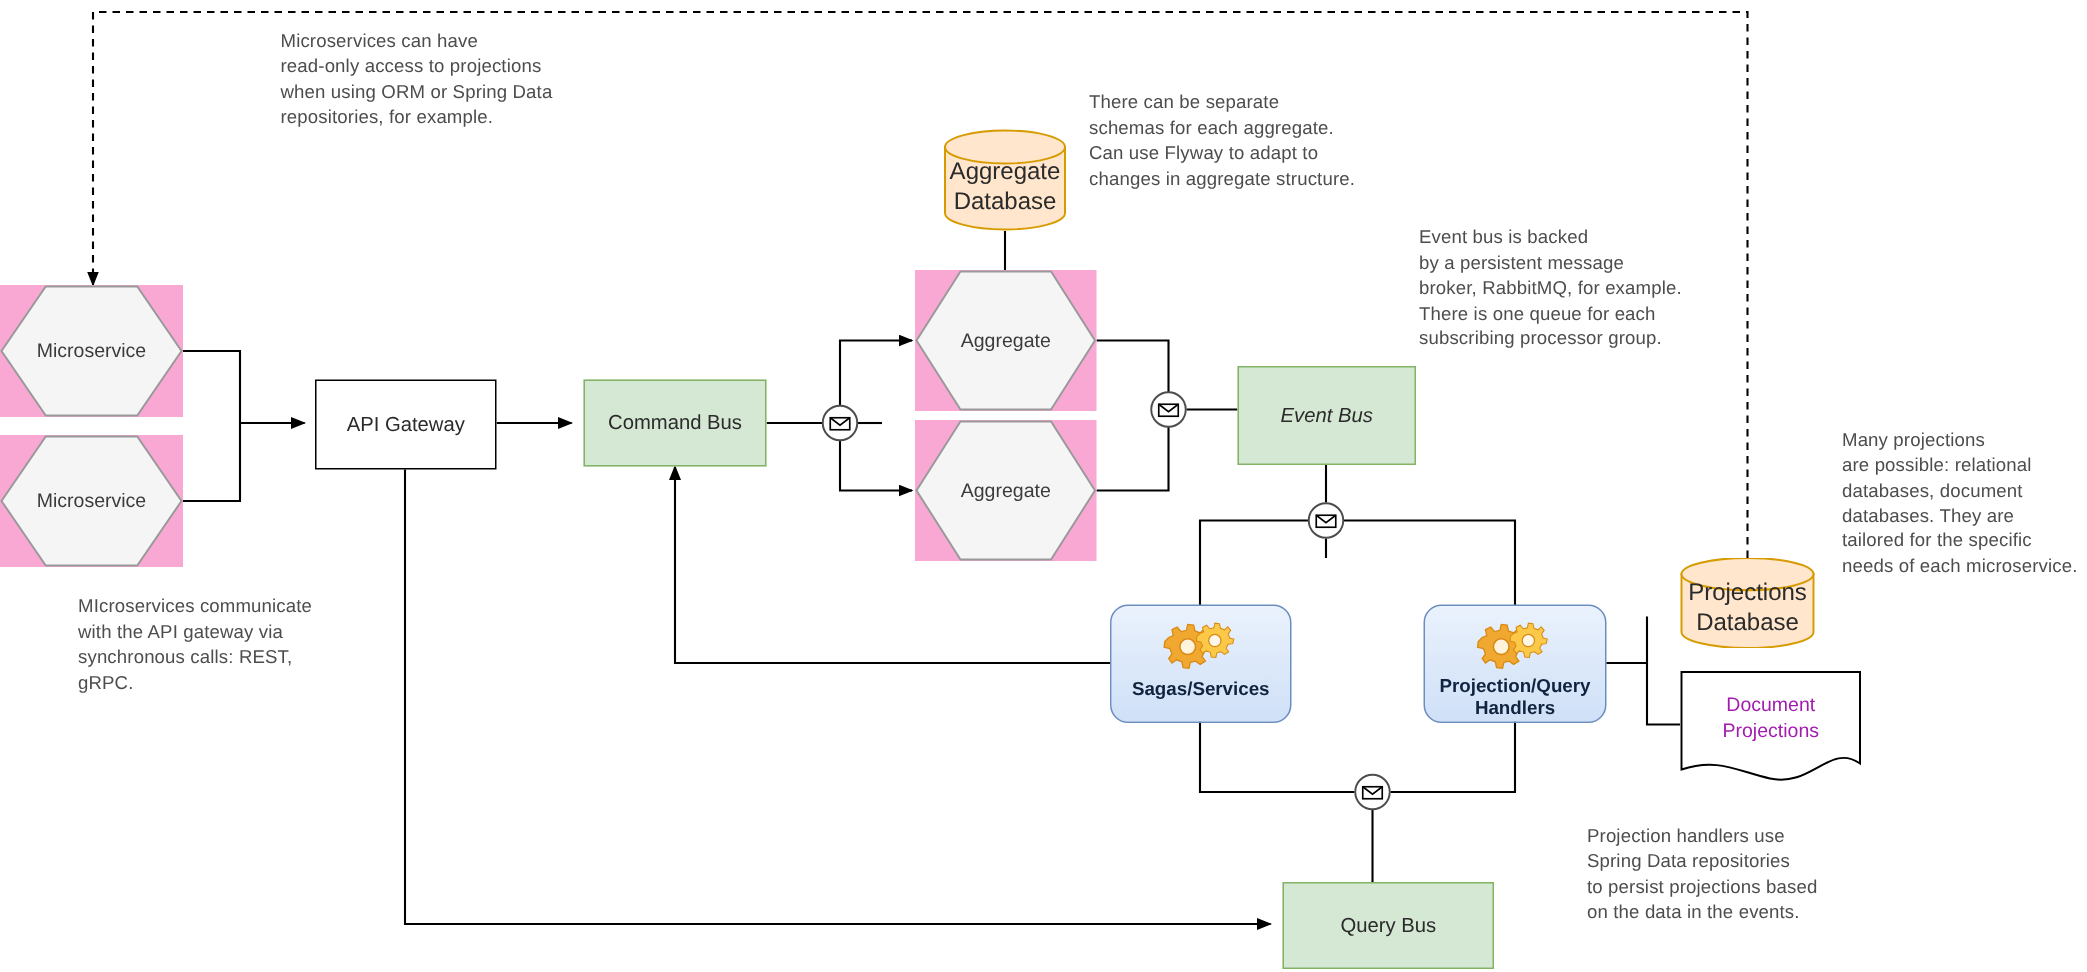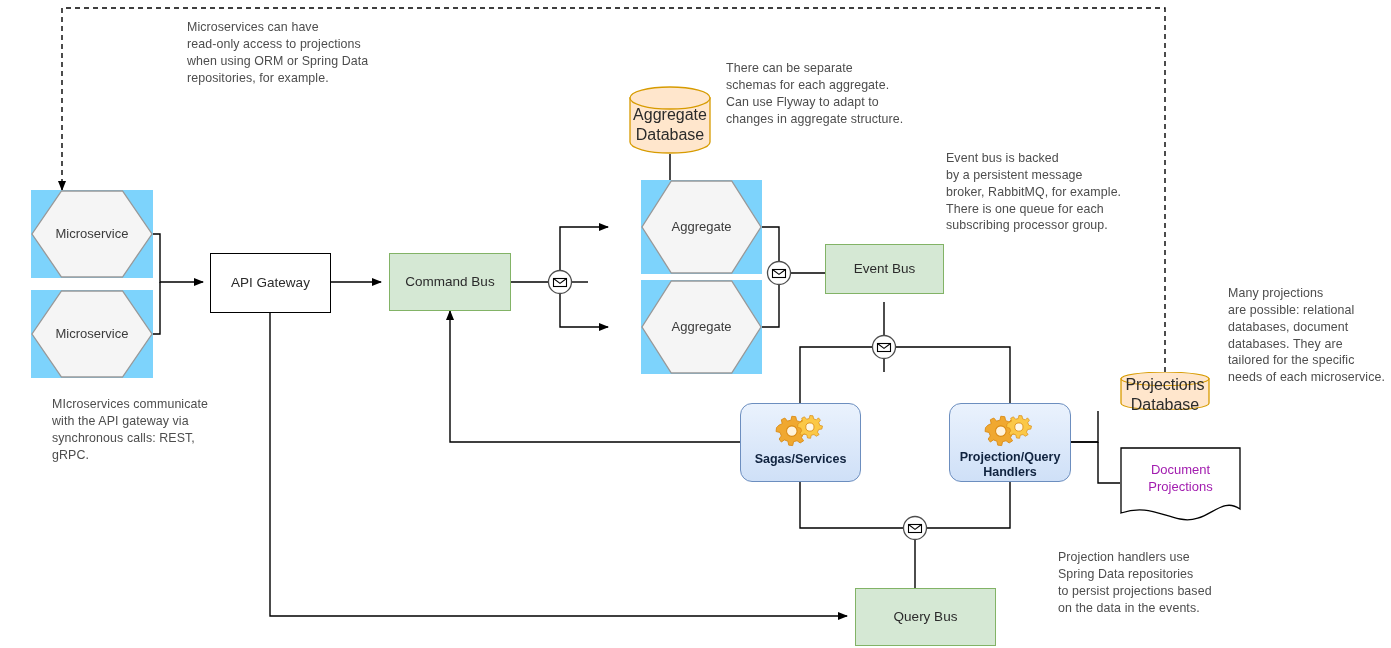--- a/index.html
+++ b/index.html
@@ -18,25 +18,24 @@
 
   .node{position:absolute;box-sizing:border-box;display:flex;align-items:center;justify-content:center;text-align:center;}
   .node .lbl{display:block;line-height:1.22;}
 
   
   .rect{border:1px solid #000000;background:#ffffff;color:#2b2b2b;font-size:13.5px;}
   .rect.green{background:#d5e8d4;border-color:#82b366;}
 
   
   .hex{
-    background:#7dd3fc;
+    background:#f9a8d4;
     color:#3b3b3b;
     font-size:13px;
     border:0;
-    margin-left:31px;
   }
   .hexbg{position:absolute;left:0;top:0;width:100%;height:100%;}
   .hex .lbl{position:relative;z-index:2;}
 
   
   .cyl{color:#2b2b2b;font-size:16px;}
   .cylbg{position:absolute;left:0;top:0;width:100%;height:100%;}
   .cyl .lbl{position:relative;z-index:2;line-height:1.24;}
 
   
@@ -163,21 +162,21 @@
 
   <div class="node cyl" style="left:629px;top:86px;width:82px;height:68px;">
     <svg class="cylbg" viewBox="0 0 82 68" preserveAspectRatio="none">
       <path d="M1,12 L1,56 A40,11 0 0 0 81,56 L81,12 Z" fill="#ffe6cc" stroke="#d79b00" stroke-width="1.3"></path>
       <ellipse cx="41" cy="12" rx="40" ry="11" fill="#ffe6cc" stroke="#d79b00" stroke-width="1.3"></ellipse>
     </svg>
     <span class="lbl" style="margin-top:9px;">Aggregate
 Database</span>
   </div>
 
-  <div class="node rect green" style="left:825px;top:244px;width:119px;height:50px;">
+  <div class="node rect green" style="left:825px;top:244px;width:119px;height:66px;font-style:italic;">
     <span class="lbl">Event Bus</span>
   </div>
 
   <div class="node svcbox" style="left:740px;top:403px;width:121px;height:79px;">
     <svg class="gear" viewBox="0 0 64 48">
       <g transform="translate(20,20)">
         <path d="M-13,-4 L-9.5,-5.5 L-10.5,-10 L-6.5,-12 L-3.5,-8.5 L0.5,-9.5 L1.5,-14 L6,-13.5 L7,-9 L11,-7.5 L14,-10.5 L17,-7 L14.5,-3.5 L16,0.5 L20,1.5 L19,6 L14.5,6.5 L12.5,10.5 L15,14 L11,16.5 L7.5,14 L3.5,15 L2.5,19.5 L-2,19 L-3,14.5 L-7,13 L-10.5,15.5 L-13,12 L-10.5,8.5 L-12,4.5 L-16.5,3.5 L-16,-1 Z" fill="#f0a830" stroke="#d98a13" stroke-width="1"></path>
         <circle cx="1.5" cy="3" r="6" fill="#fff3dc" stroke="#d98a13" stroke-width="1.2"></circle>
       </g>
       <g transform="translate(41,16) scale(0.78)">
@@ -196,21 +195,21 @@
       </g>
       <g transform="translate(41,16) scale(0.78)">
         <path d="M-13,-4 L-9.5,-5.5 L-10.5,-10 L-6.5,-12 L-3.5,-8.5 L0.5,-9.5 L1.5,-14 L6,-13.5 L7,-9 L11,-7.5 L14,-10.5 L17,-7 L14.5,-3.5 L16,0.5 L20,1.5 L19,6 L14.5,6.5 L12.5,10.5 L15,14 L11,16.5 L7.5,14 L3.5,15 L2.5,19.5 L-2,19 L-3,14.5 L-7,13 L-10.5,15.5 L-13,12 L-10.5,8.5 L-12,4.5 L-16.5,3.5 L-16,-1 Z" fill="#fbc847" stroke="#d98a13" stroke-width="1"></path>
         <circle cx="1.5" cy="3" r="6" fill="#fff8e8" stroke="#d98a13" stroke-width="1.2"></circle>
       </g>
     </svg>
     <span class="lbl" style="margin-top:-4px;">Projection/Query
 Handlers</span>
   </div>
 
-  <div class="node cyl" style="left:1120px;top:372px;width:90px;height:38px;">
+  <div class="node cyl" style="left:1120px;top:372px;width:90px;height:60px;">
     <svg class="cylbg" viewBox="0 0 90 56" preserveAspectRatio="none">
       <path d="M1,10 L1,46 A44,10 0 0 0 89,46 L89,10 Z" fill="#ffe6cc" stroke="#d79b00" stroke-width="1.3"></path>
       <ellipse cx="45" cy="10" rx="44" ry="10" fill="#ffe6cc" stroke="#d79b00" stroke-width="1.3"></ellipse>
     </svg>
     <span class="lbl" style="margin-top:7px;">Projections
 Database</span>
   </div>
 
   <div class="node doc" style="left:1120px;top:447px;width:121px;height:75px;">
     <svg class="docbg" viewBox="0 0 121 75" preserveAspectRatio="none">

